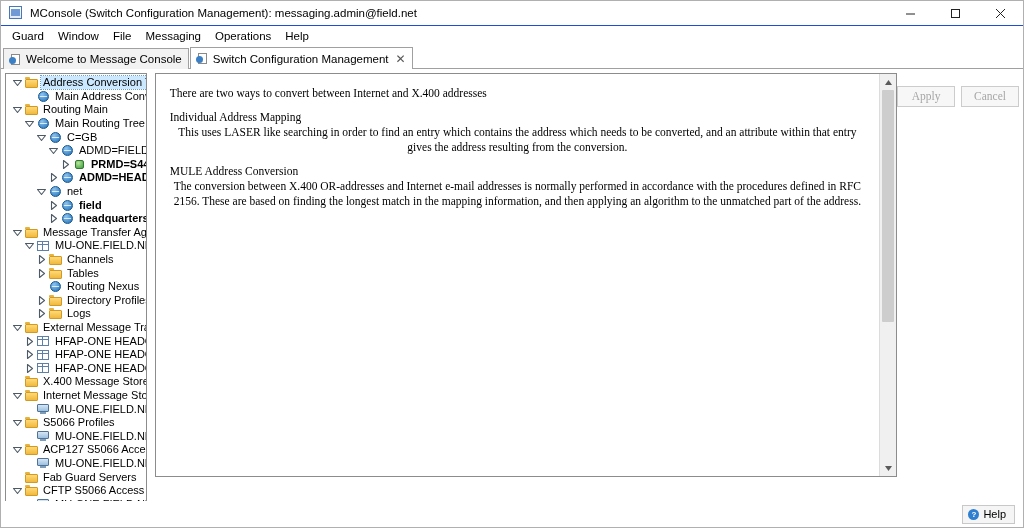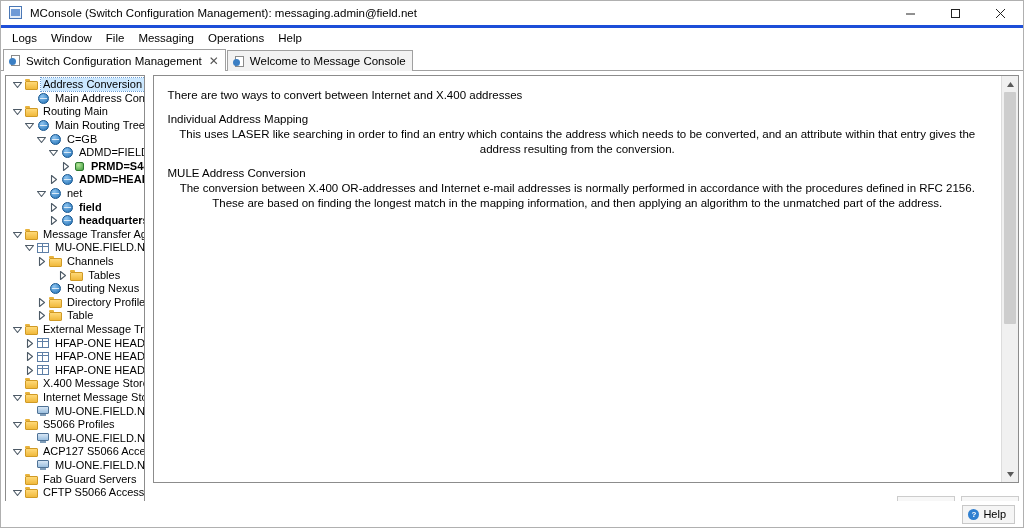--- a/index.html
+++ b/index.html
@@ -26,21 +26,21 @@
     flex-direction: column;
   }
 
   
   .titlebar {
     height: 24px;
     background: #ffffff;
     display: flex;
     align-items: center;
     flex: 0 0 auto;
-    border-bottom: 3px solid #1d4ed8;
+    border-bottom: 1px solid #1d4ed8;
   }
   .titlebar .app-icon {
     width: 16px; height: 16px;
     margin: 0 6px 0 7px;
     flex: 0 0 auto;
     position: relative;
   }
   .titlebar .app-icon .sq {
     position: absolute;
     left: 1px; top: 1px;
@@ -292,22 +292,22 @@
     border: 1px solid #2f7a2f;
     border-radius: 2px;
     box-sizing: border-box;
   }
 
   
   .rightpane {
     flex: 1 1 auto;
     margin-left: 8px;
     display: flex;
-    flex-direction: column;
     height: 446px;
+    font-family: Liberation Serif, serif;
   }
   .docpanel {
     flex: 1 1 auto;
     border: 1px solid #8c8c8c;
     background: #fff;
     display: flex;
     box-sizing: border-box;
     overflow: hidden;
     height: 404px;
   }
@@ -434,44 +434,44 @@
       <div class="winbtn close">
         <svg width="11" height="11" viewBox="0 0 11 11">
             <line x1="1" y1="1" x2="10" y2="10" stroke="currentColor" stroke-width="1"></line>
             <line x1="10" y1="1" x2="1" y2="10" stroke="currentColor" stroke-width="1"></line>
           </svg>
       </div>
     </div>
   </div>
 
   <div class="menubar">
-    <div class="menu-item">Logs</div>
+    <div class="menu-item">Guard</div>
     <div class="menu-item">Window</div>
     <div class="menu-item">File</div>
     <div class="menu-item">Messaging</div>
     <div class="menu-item">Operations</div>
     <div class="menu-item">Help</div>
   </div>
 
   <div class="tabstrip">
+    <div class="tab">
+      <span class="tab-icon">
+          <span class="doc"></span>
+          <span class="dot"></span>
+        </span>
+      <span>Welcome to Message Console</span>
+    </div>
     <div class="tab active">
       <span class="tab-icon">
           <span class="doc"></span>
           <span class="dot"></span>
         </span>
       <span>Switch Configuration Management</span>
       <span class="tab-close">✕</span>
     </div>
-    <div class="tab">
-      <span class="tab-icon">
-          <span class="doc"></span>
-          <span class="dot"></span>
-        </span>
-      <span>Welcome to Message Console</span>
-    </div>
   </div>
 
   <div class="content">
 
     <div class="treepanel">
       <div class="tree" id="tree-root">
           <div class="node selected" style="padding-left: 4px;">
             <span class="twisty">
               <svg width="9" height="9" viewBox="0 0 9 9">
                 <polygon points="0.5,2.5 8.5,2.5 4.5,7.5" fill="none" stroke="#4d5a66" stroke-width="1.1" stroke-linejoin="round"></polygon>
@@ -628,21 +628,21 @@
               </svg>
             </span>
             <span class="nicon">
               <span class="ico-folder">
                 <span class="tabf"></span>
                 <span class="body"></span>
               </span>
             </span>
             <span class="nlabel">Channels</span>
           </div>
-          <div class="node" style="padding-left: 28px; justify-content: center;">
+          <div class="node" style="padding-left: 28px;">
             <span class="twisty">
               <svg width="9" height="9" viewBox="0 0 9 9">
                 <polygon points="2.5,0.5 7.5,4.5 2.5,8.5" fill="none" stroke="#4d5a66" stroke-width="1.1" stroke-linejoin="round"></polygon>
               </svg>
             </span>
             <span class="nicon">
               <span class="ico-folder">
                 <span class="tabf"></span>
                 <span class="body"></span>
               </span>
@@ -675,21 +675,21 @@
               <svg width="9" height="9" viewBox="0 0 9 9">
                 <polygon points="2.5,0.5 7.5,4.5 2.5,8.5" fill="none" stroke="#4d5a66" stroke-width="1.1" stroke-linejoin="round"></polygon>
               </svg>
             </span>
             <span class="nicon">
               <span class="ico-folder">
                 <span class="tabf"></span>
                 <span class="body"></span>
               </span>
             </span>
-            <span class="nlabel">Table</span>
+            <span class="nlabel">Logs</span>
           </div>
           <div class="node" style="padding-left: 4px;">
             <span class="twisty">
               <svg width="9" height="9" viewBox="0 0 9 9">
                 <polygon points="0.5,2.5 8.5,2.5 4.5,7.5" fill="none" stroke="#4d5a66" stroke-width="1.1" stroke-linejoin="round"></polygon>
               </svg>
             </span>
             <span class="nicon">
               <span class="ico-folder">
                 <span class="tabf"></span>

